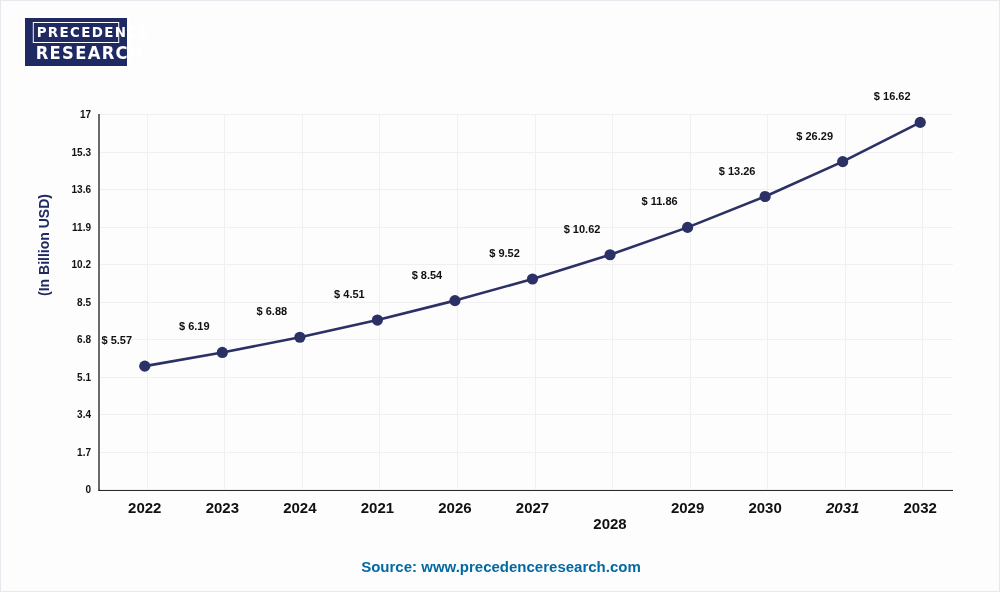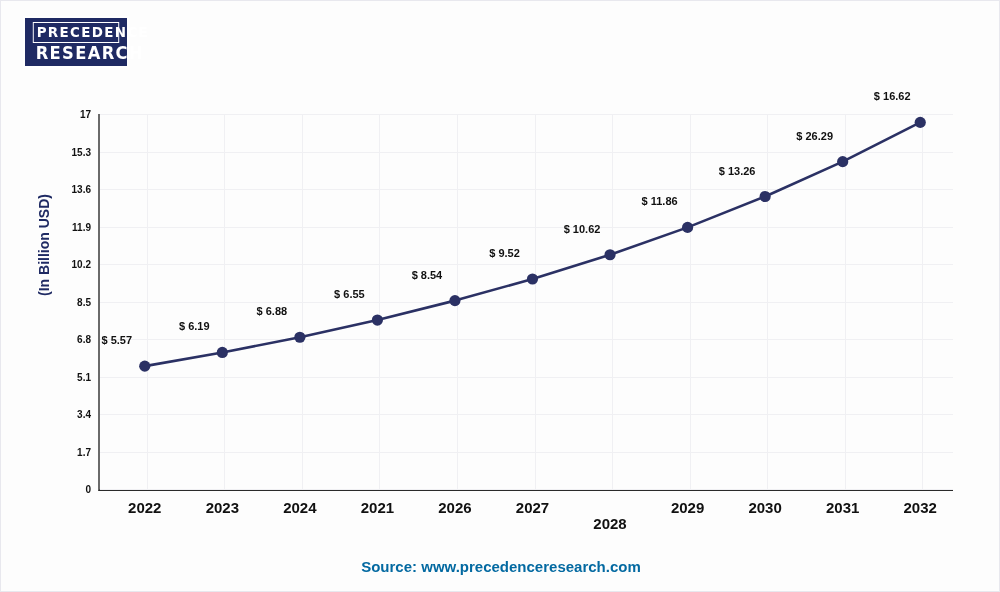--- a/index.html
+++ b/index.html
@@ -235,21 +235,21 @@
   <div id="xticks">
       <div class="xtick" style="left: 46.7727px;">2022</div>
       <div class="xtick" style="left: 124.318px;">2023</div>
       <div class="xtick" style="left: 201.864px;">2024</div>
       <div class="xtick" style="left: 279.409px;">2021</div>
       <div class="xtick" style="left: 356.955px;">2026</div>
       <div class="xtick" style="left: 434.5px;">2027</div>
       <div class="xtick" style="left: 512.045px; margin-top: 16px;">2028</div>
       <div class="xtick" style="left: 589.591px;">2029</div>
       <div class="xtick" style="left: 667.136px;">2030</div>
-      <div class="xtick" style="left: 744.682px;">2031</div>
+      <div class="xtick" style="left: 744.682px; font-style: italic;">2031</div>
       <div class="xtick" style="left: 822.227px;">2032</div>
     </div>
 
   <svg id="series-svg" viewBox="0 0 1000 592">
       <polyline points="143.77272727272728,365.13235294117646 221.3181818181818,351.45588235294116 298.8636363636364,336.2352941176471 376.40909090909093,319.02941176470586 453.95454545454544,299.61764705882354 531.5,278 609.0454545454545,253.73529411764707 686.5909090909091,226.38235294117646 764.1363636363636,195.5 841.6818181818181,160.6470588235294 919.2272727272727,121.38235294117646" fill="none" stroke="#2b3164" stroke-width="2.6" stroke-linejoin="round" stroke-linecap="round"></polyline>
       <circle cx="143.77272727272728" cy="365.13235294117646" r="5.6" fill="#2b3164"></circle>
       <circle cx="221.3181818181818" cy="351.45588235294116" r="5.6" fill="#2b3164"></circle>
       <circle cx="298.8636363636364" cy="336.2352941176471" r="5.6" fill="#2b3164"></circle>
       <circle cx="376.40909090909093" cy="319.02941176470586" r="5.6" fill="#2b3164"></circle>
       <circle cx="453.95454545454544" cy="299.61764705882354" r="5.6" fill="#2b3164"></circle>
@@ -259,21 +259,21 @@
       <circle cx="764.1363636363636" cy="195.5" r="5.6" fill="#2b3164"></circle>
       <circle cx="841.6818181818181" cy="160.6470588235294" r="5.6" fill="#2b3164"></circle>
       <circle cx="919.2272727272727" cy="121.38235294117646" r="5.6" fill="#2b3164"></circle>
     </svg>
 
   <div id="source">Source: www.precedenceresearch.com</div>
 
 <div class="dlabel" style="left: 115.773px; top: 333.132px;">$ 5.57</div>
     <div class="dlabel" style="left: 193.318px; top: 319.456px;">$ 6.19</div>
     <div class="dlabel" style="left: 270.864px; top: 304.235px;">$ 6.88</div>
-    <div class="dlabel" style="left: 348.409px; top: 287.029px;">$ 6.55</div>
+    <div class="dlabel" style="left: 348.409px; top: 287.029px;">$ 4.51</div>
     <div class="dlabel" style="left: 425.955px; top: 267.618px;">$ 8.54</div>
     <div class="dlabel" style="left: 503.5px; top: 246px;">$ 9.52</div>
     <div class="dlabel" style="left: 581.045px; top: 221.735px;">$ 10.62</div>
     <div class="dlabel" style="left: 658.591px; top: 194.382px;">$ 11.86</div>
     <div class="dlabel" style="left: 736.136px; top: 163.5px;">$ 13.26</div>
     <div class="dlabel" style="left: 813.682px; top: 128.647px;">$ 26.29</div>
     <div class="dlabel" style="left: 891.227px; top: 89.3824px;">$ 16.62</div>
   </div>
 
 </body></html>

